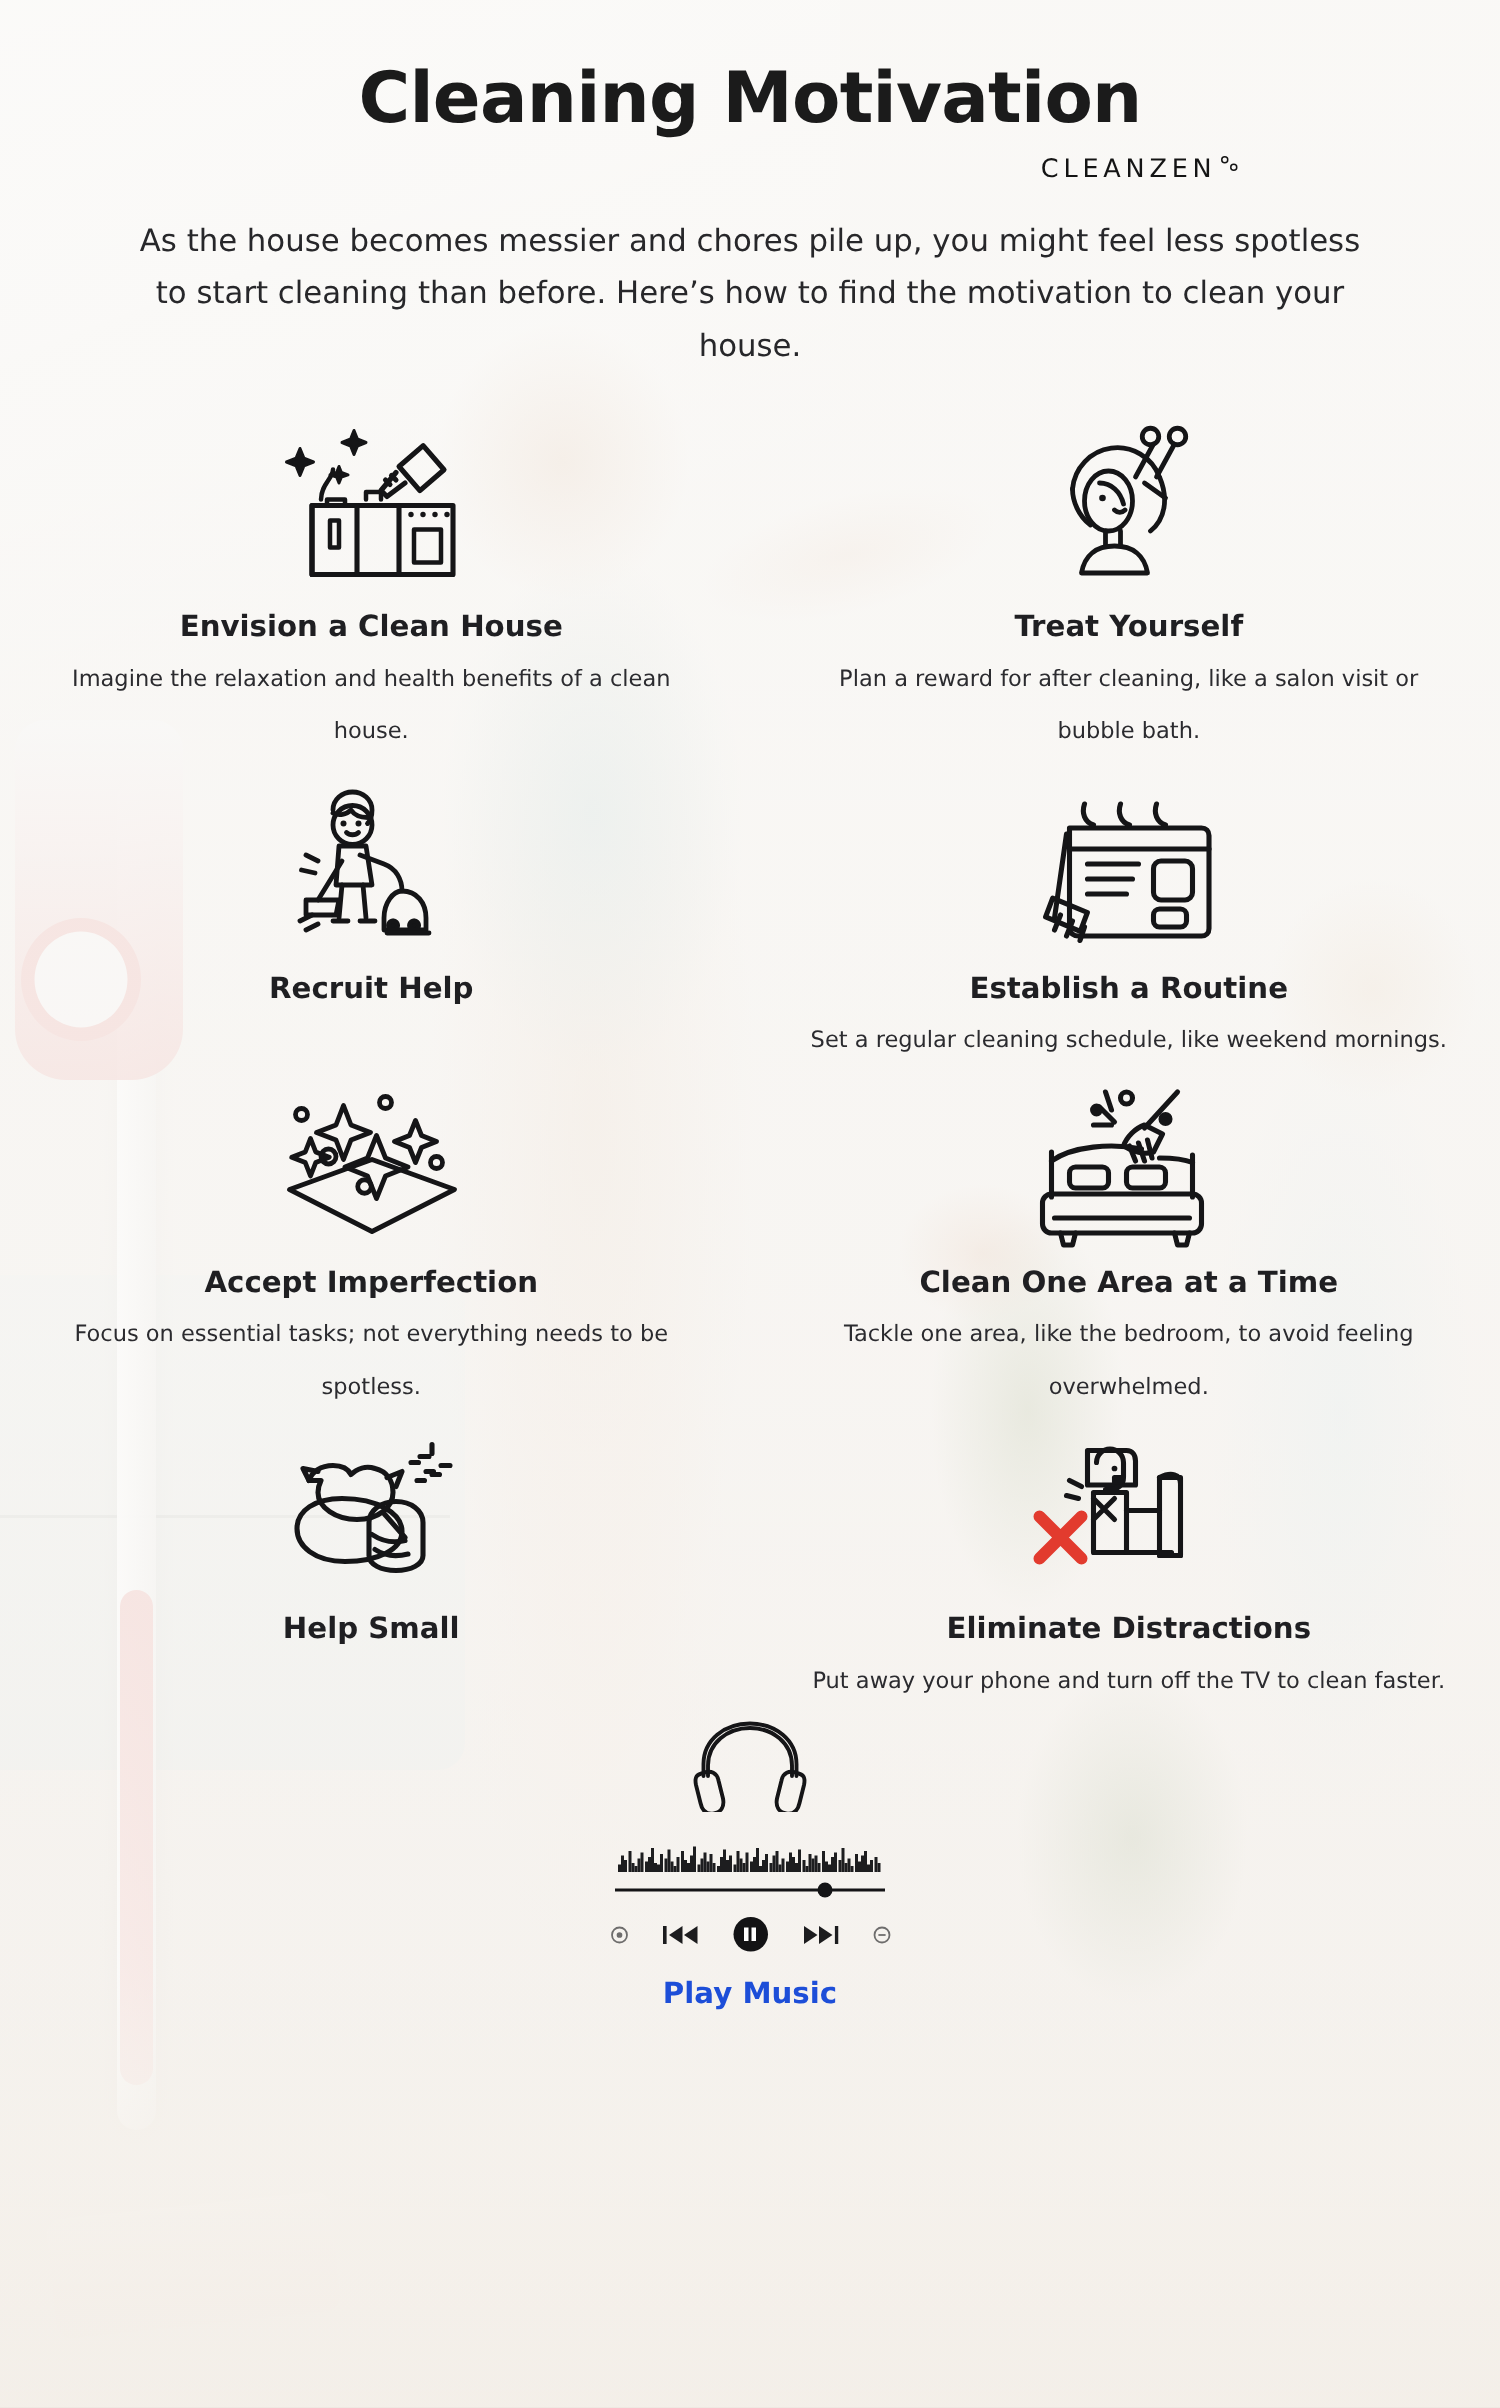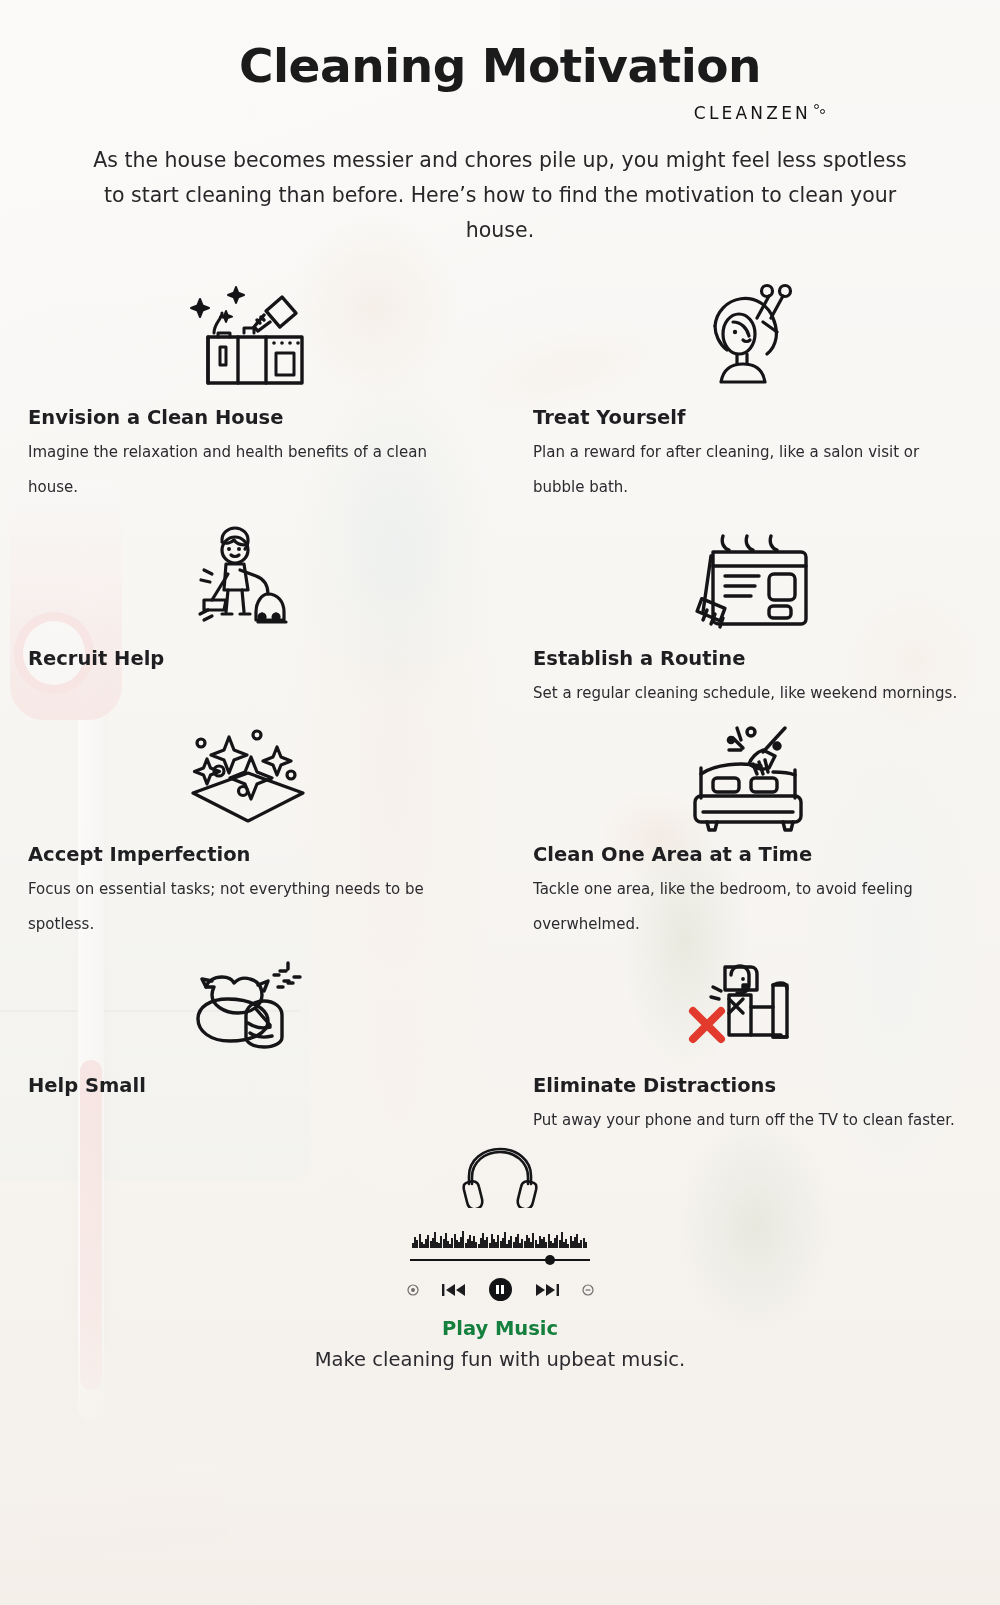--- a/index.html
+++ b/index.html
@@ -158,21 +158,21 @@
     line-height: 35px;
     color: #27272a;
   }
 
   .grid {
     margin-top: 22px;
     display: grid;
     grid-template-columns: 1fr 1fr;
     column-gap: 10px;
   }
-  .tip { padding: 0 28px; }
+  .tip { text-align: center; padding: 0 28px; }
   .tip-icon { height: 126px; display: flex; align-items: center; justify-content: center; }
   .tip-icon svg { display:block; }
   .tip-title {
     font-size: 19.5px; font-weight: bold; color: #1f1f22; margin-top: 2px;
   }
   .tip-desc {
     font-size: 15px; line-height: 35px; color: #2b2b2f; margin-top: 6px;
   }
 
   
@@ -203,21 +203,21 @@
   .controls {
     display:flex; align-items:center; justify-content:center; gap: 23px; margin-top: 12px;
   }
   .ctl { color:#1c1c1e; display:flex; align-items:center; }
   .ctl.small { opacity: .62; }
   .play-btn {
     width: 23px; height: 23px; border-radius: 50%; background: #131315;
     display:flex; align-items:center; justify-content:center;
   }
   .play-btn b { display:block; width: 2.6px; height: 9px; background:#fff; margin: 0 1.2px; }
-  .player-title { font-size: 19.5px; font-weight: bold; color:#15803d; margin-top: 16px; }
+  .player-title { font-size: 19.5px; font-weight: bold; color:#1d4ed8; margin-top: 16px; }
   .player-desc { font-size: 19.5px; line-height: 32px; color:#2b2b2f; margin-top: 4px; }
 </style>
 </head>
 <body>
 
 <div class="bg-photo">
   <div class="bg-base"></div>
   <div class="bg-window"></div>
   <div class="sofa"></div>
   <div class="sofa-seam"></div>
@@ -557,16 +557,15 @@
       </div>
       <div class="ctl small">
         <svg width="12" height="12" viewBox="0 0 12 12" fill="none" stroke="#1c1c1e" stroke-width="1.2">
           <circle cx="6" cy="6" r="5"></circle>
             <path d="M3.6 6h4.8"></path>
         </svg>
       </div>
     </div>
 
     <div class="player-title">Play Music</div>
-    <div class="player-desc">Make cleaning fun with upbeat music.</div>
   </div>
 
 </div>
 
 </body></html>

